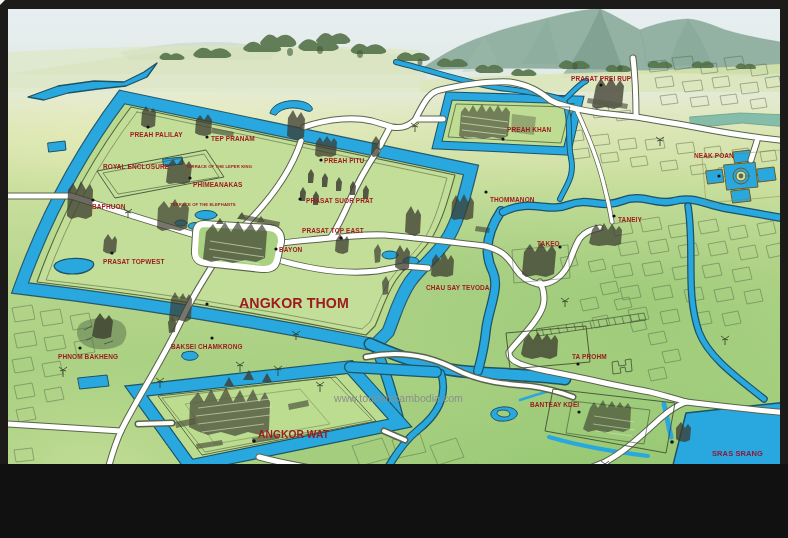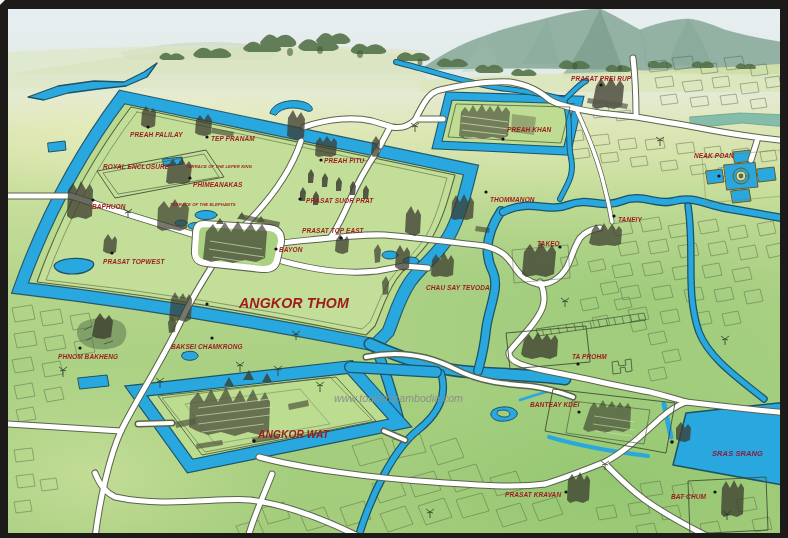--- a/index.html
+++ b/index.html
@@ -1,16 +1,16 @@
 <!DOCTYPE html>
 <html><head>
 <meta charset="utf-8">
 <style>
   html,body{margin:0;padding:0;background:#111;}
-  #map{position:relative;width:788px;height:538px;overflow:hidden;font-style:italic;}
+  #map{position:relative;width:788px;height:464px;overflow:hidden;}
   svg{display:block;}
   text{font-family:"Liberation Sans",sans-serif;}
 </style>
 </head>
 <body>
 
 <div id="map">
 <svg width="788" height="538" viewBox="0 0 788 538">
 <defs>
   <linearGradient id="skyfield" x1="0" y1="0" x2="0" y2="1">

